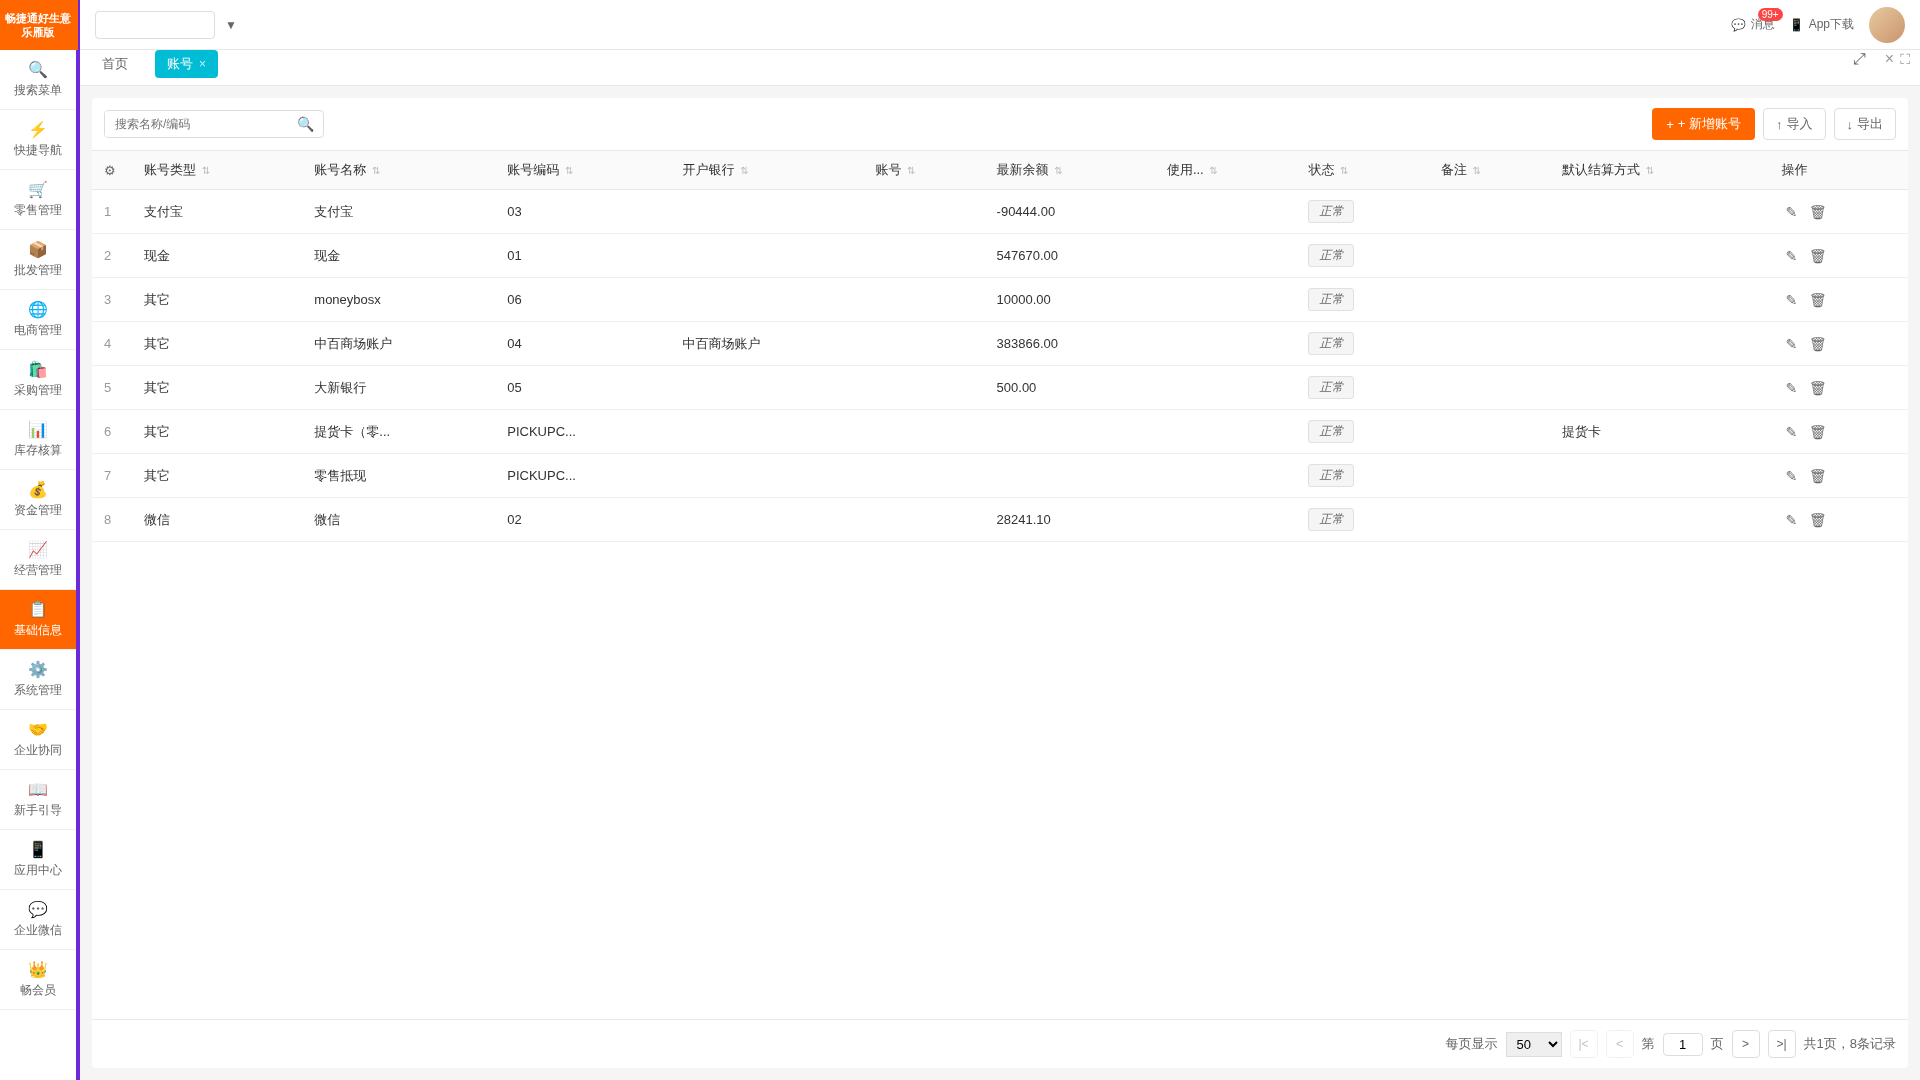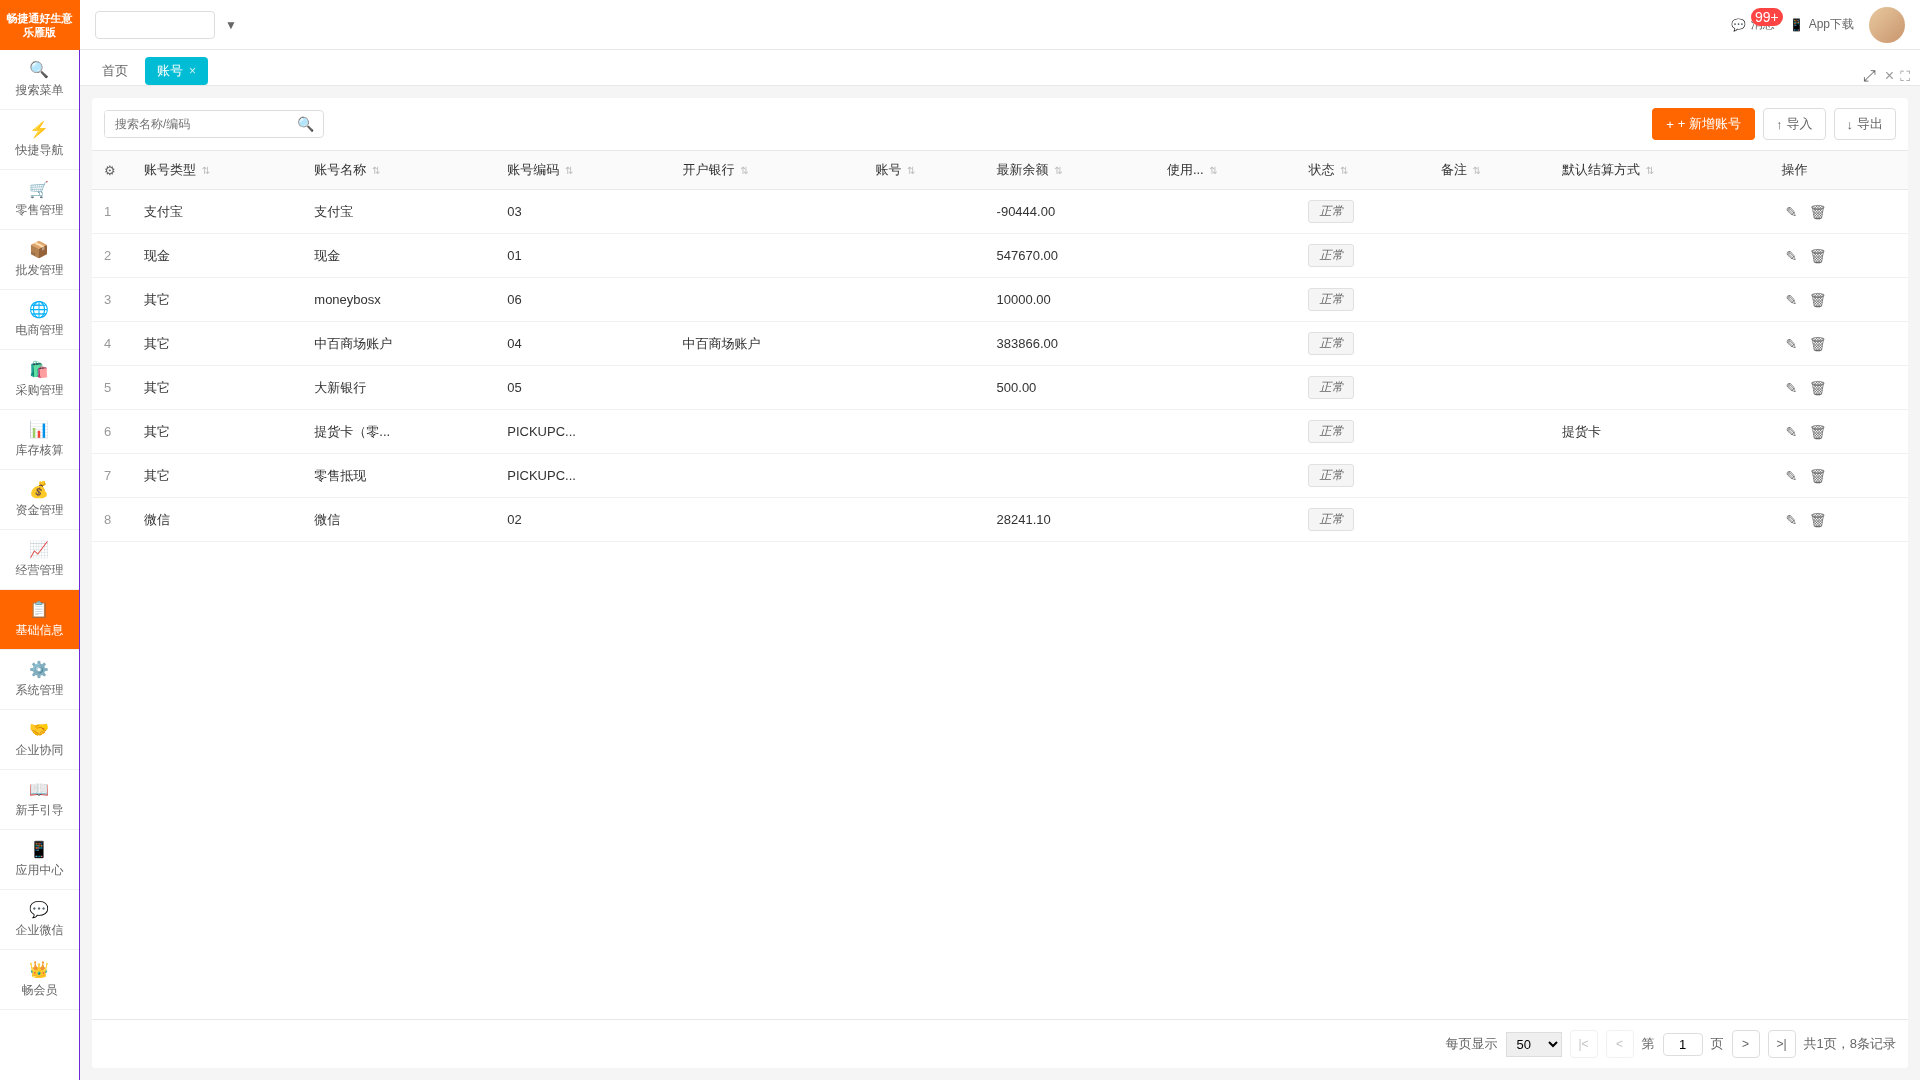--- a/index.html
+++ b/index.html
@@ -5,21 +5,21 @@
     * { box-sizing: border-box; margin: 0; padding: 0; }
     body { font-family: 'Microsoft YaHei', Arial, sans-serif; font-size: 13px; background: #f5f5f5; display: flex; height: 1080px; overflow: hidden; }
 
     
     .sidebar {
       width: 80px;
       background: #fff;
       display: flex;
       flex-direction: column;
       align-items: center;
-      border-right: 1px solid #6d28d9;
+      border-right: 4px solid #6d28d9;
       height: 100%;
       flex-shrink: 0;
     }
     .sidebar-logo {
       width: 80px;
       height: 50px;
       background: #ff6600;
       display: flex;
       align-items: center;
       justify-content: center;
@@ -91,21 +91,21 @@
       font-size: 12px;
       position: relative;
     }
     .badge {
       position: absolute;
       top: -8px;
       right: -8px;
       background: #ff4444;
       color: white;
       border-radius: 10px;
-      font-size: 14px;
+      font-size: 10px;
       padding: 1px 4px;
       min-width: 16px;
       text-align: center;
     }
     .topbar-app {
       display: flex;
       align-items: center;
       gap: 4px;
       cursor: pointer;
       color: #666;
@@ -117,24 +117,24 @@
       border-radius: 50%;
       background: #ccc;
       cursor: pointer;
     }
 
     
     .tabs-bar {
       height: 36px;
       background: #fff;
       display: flex;
-      align-items: flex-end;
+      align-items: flex-start;
       border-bottom: 1px solid #e8e8e8;
       padding: 0 10px;
-      gap: 5px;
+      gap: 15px;
       flex-shrink: 0;
     }
     .tab {
       height: 28px;
       padding: 0 12px;
       display: flex;
       align-items: center;
       gap: 6px;
       border-radius: 4px;
       cursor: pointer;

